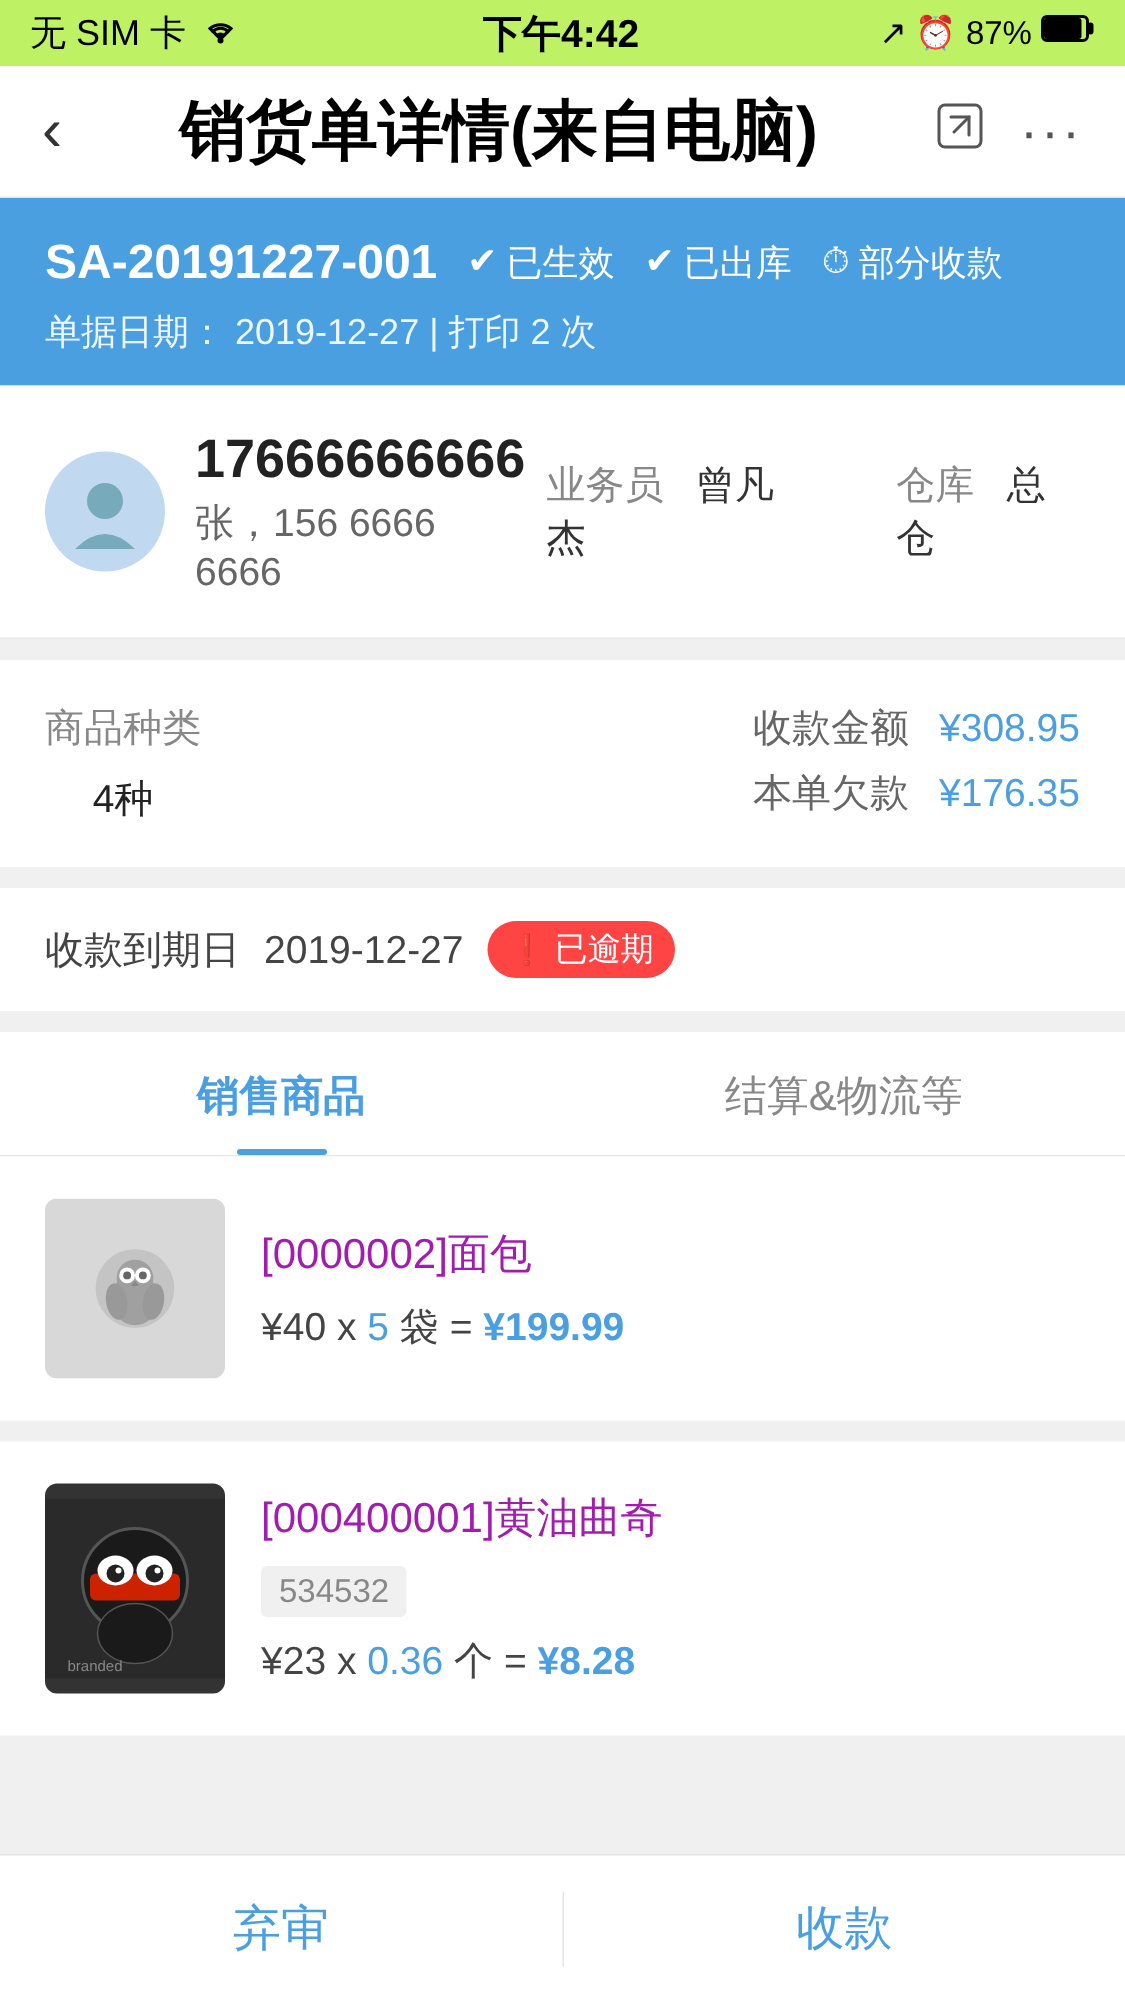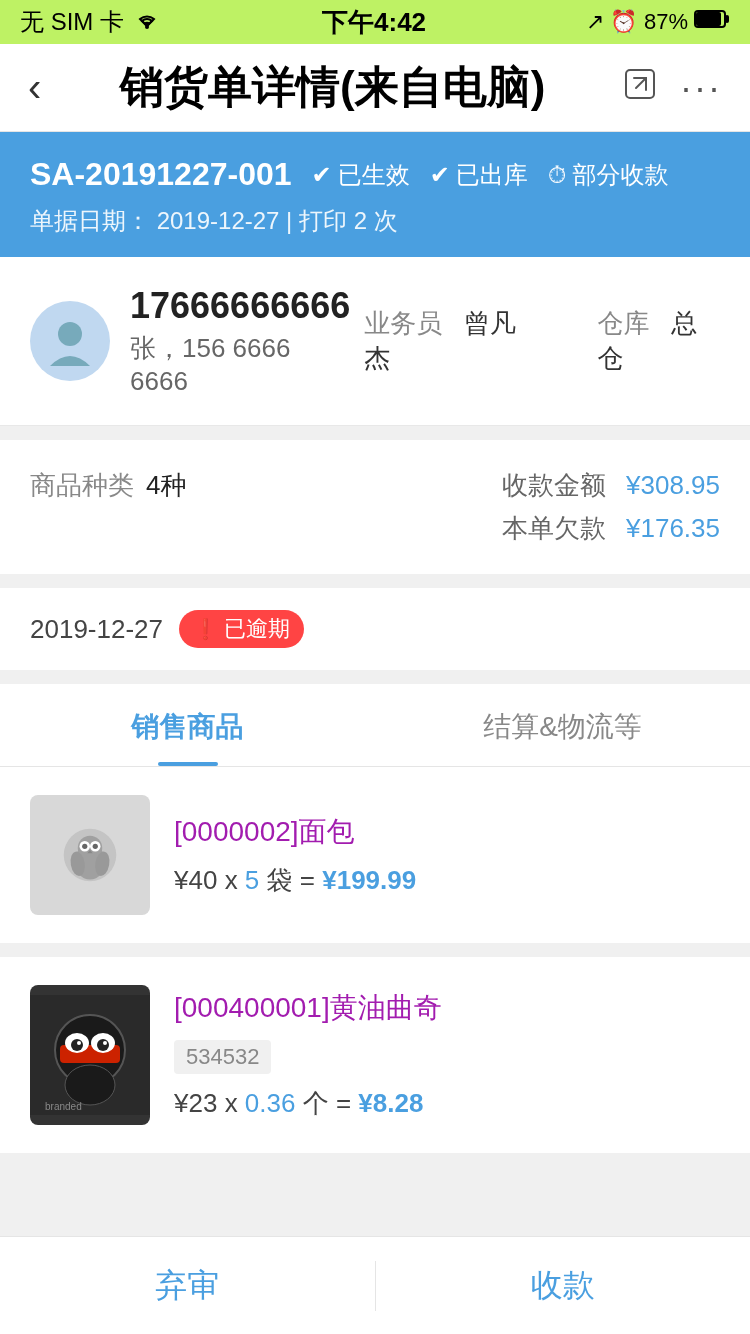--- a/index.html
+++ b/index.html
@@ -125,21 +125,21 @@
       background: #fff;
       padding: 28px 30px;
       border-top: 14px solid #f0f0f0;
       border-bottom: 14px solid #f0f0f0;
     }
     .stats-row {
       display: flex;
       justify-content: space-between;
       align-items: flex-start;
     }
-    .stats-left { display: flex; align-items: center; gap: 12px; font-size: 26px; color: #444; }
+    .stats-left { display: flex; align-items: center; gap: 12px; font-size: 26px; color: #444; flex-direction: column; }
     .stats-count { font-size: 26px; font-weight: 500; color: #222; }
     .stats-right { display: flex; flex-direction: column; align-items: flex-end; gap: 8px; }
     .stat-item { display: flex; align-items: center; gap: 20px; font-size: 26px; }
     .stat-label { color: #666; }
     .stat-value { color: #4a9fe0; font-weight: 500; }
 
     
     .due-section {
       background: #fff;
       padding: 22px 30px;
@@ -384,20 +384,21 @@
       </div>
       <div class="stat-item">
         <span class="stat-label">本单欠款</span>
         <span class="stat-value">¥176.35</span>
       </div>
     </div>
   </div>
 </div>
 
 <div class="due-section">
+  <span>收款到期日</span>
   <span>2019-12-27</span>
   <span class="overdue-badge">
     <span style="font-size:20px;">❗</span>
     <span>已逾期</span>
   </span>
 </div>
 
 <div class="tabs-bar">
   <div class="tab active">
     <span>销售商品</span>

